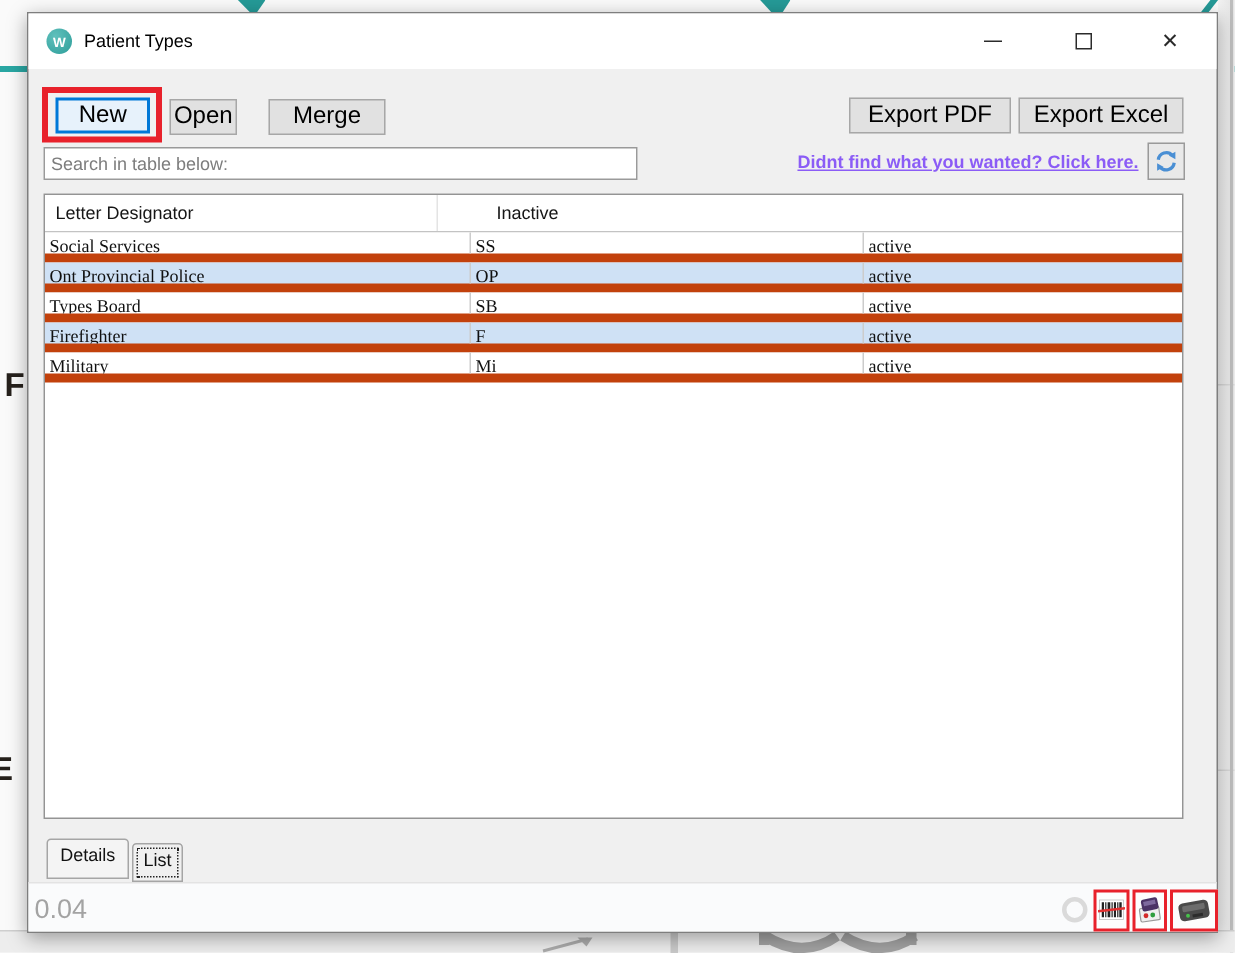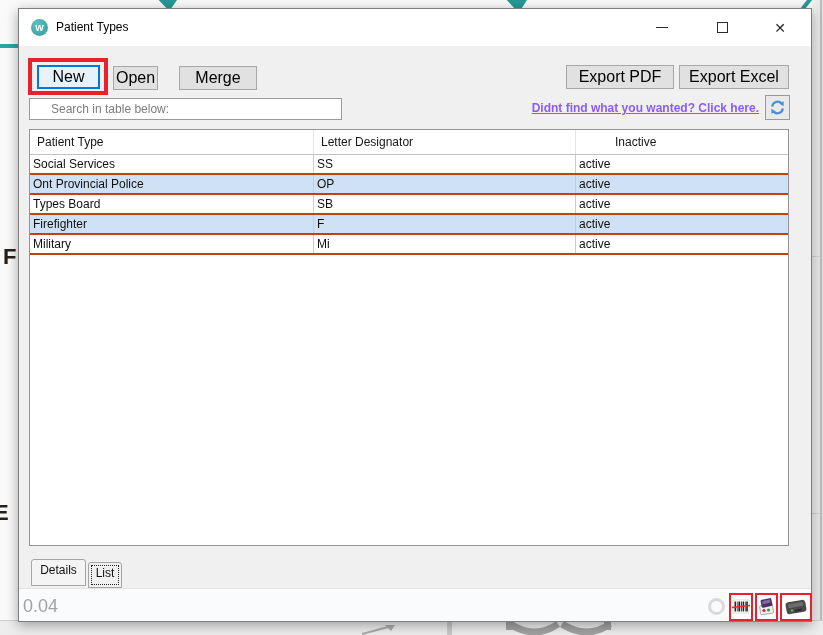--- a/index.html
+++ b/index.html
@@ -42,36 +42,36 @@
   .pushbtn{position:absolute;height:24px;background:#e1e1e1;border:1px solid #a7a7a7;
     font-size:16px;color:#000;display:flex;align-items:center;justify-content:center;}
   .btn-new{left:18px;top:56px;width:63px;background:#e7f2fb;border:2px solid #0078d7;}
   .btn-open{left:94px;top:57px;width:45px;}
   .btn-merge{left:160px;top:57px;width:78px;}
   .btn-pdf{left:547px;top:56px;width:108px;}
   .btn-xls{left:660px;top:56px;width:110px;}
   .red-box{position:absolute;border:4px solid #e8212b;pointer-events:none;z-index:5;}
   .red-box-new{left:9px;top:49px;width:80px;height:37px;}
 
-  .search-input{position:absolute;left:10px;top:89px;width:313px;height:22px;border:1px solid #9a9a9a;
-    background:#fff;font-size:12px;padding:1px 21px;color:#222;font-family:inherit;}
+  .search-input{position:absolute;left:10px;top:89px;width:396px;height:22px;border:1px solid #9a9a9a;
+    background:#fff;font-size:12px;padding:1px 4px;color:#222;font-family:inherit;}
   .search-input::placeholder{color:#7d7d7d;opacity:1;}
 
   .help-link{position:absolute;right:52px;top:92px;font-size:12px;font-weight:600;color:#8b5cf6;
     text-decoration:underline;white-space:nowrap;}
   .refresh-btn{position:absolute;left:746px;top:86px;width:25px;height:25px;background:#e9e9e9;
     border:1px solid #9a9a9a;display:flex;align-items:center;justify-content:center;}
 
   
   .table{position:absolute;left:10px;top:120px;width:760px;height:417px;background:#fff;border:1px solid #949494;}
   .t-header{display:flex;height:25px;border-bottom:1px solid #c3c3c3;background:#fff;}
   .t-header .hc{font-size:12px;color:#161616;line-height:25px;padding-left:7px;border-right:1px solid #e4e4e4;}
   .t-header .hc:last-child{border-right:none;margin-left:32px;}
   .c1{width:284px;} .c2{width:262px;} .c3{width:212px;flex:1;}
-  .t-row{display:flex;height:20px;border-bottom:2px solid #c2410c;background:#fff;}
+  .t-row{display:flex;height:20px;border-bottom:6px solid #c2410c;background:#fff;font-family:Liberation Serif, serif;}
   .t-row .tc{font-size:12px;color:#101010;line-height:19px;padding-left:3px;border-right:1px solid #cccccc;
     white-space:nowrap;overflow:hidden;}
   .t-row .tc:last-child{border-right:none;}
   .t-row.hl{background:#cfe1f5;}
 
   
   .tab{position:absolute;background:#f0f0f0;border:1px solid #a5a5a5;border-radius:3px 3px 0 0;
     font-size:12px;color:#111;display:flex;align-items:flex-start;justify-content:center;padding-top:3px;margin-top:10px;}
   .tab-details{left:12px;top:540px;width:55px;height:27px;background:#f4f4f4;}
   .tab-list{left:69px;top:543px;width:34px;height:26px;}
@@ -144,21 +144,20 @@
     <svg width="17" height="17" viewBox="0 0 17 17">
       <path d="M3.2 7.5 A5.4 5.4 0 0 1 12.6 4.6" fill="none" stroke="#4a8fd4" stroke-width="2.2"></path>
       <polygon points="14.6,2.2 14.6,7.2 10.2,4.6" fill="#4a8fd4"></polygon>
       <path d="M13.8 9.5 A5.4 5.4 0 0 1 4.4 12.4" fill="none" stroke="#4a8fd4" stroke-width="2.2"></path>
       <polygon points="2.4,14.8 2.4,9.8 6.8,12.4" fill="#4a8fd4"></polygon>
     </svg>
   </div>
 
   <div class="table">
     <div class="t-header">
-      <div class="hc c1">Patient Type</div>
       <div class="hc c2">Letter Designator</div>
       <div class="hc c3">Inactive</div>
     </div>
     <div class="t-row">
       <div class="tc c1">Social Services</div>
       <div class="tc c2">SS</div>
       <div class="tc c3">active</div>
     </div>
     <div class="t-row hl">
       <div class="tc c1">Ont Provincial Police</div>

